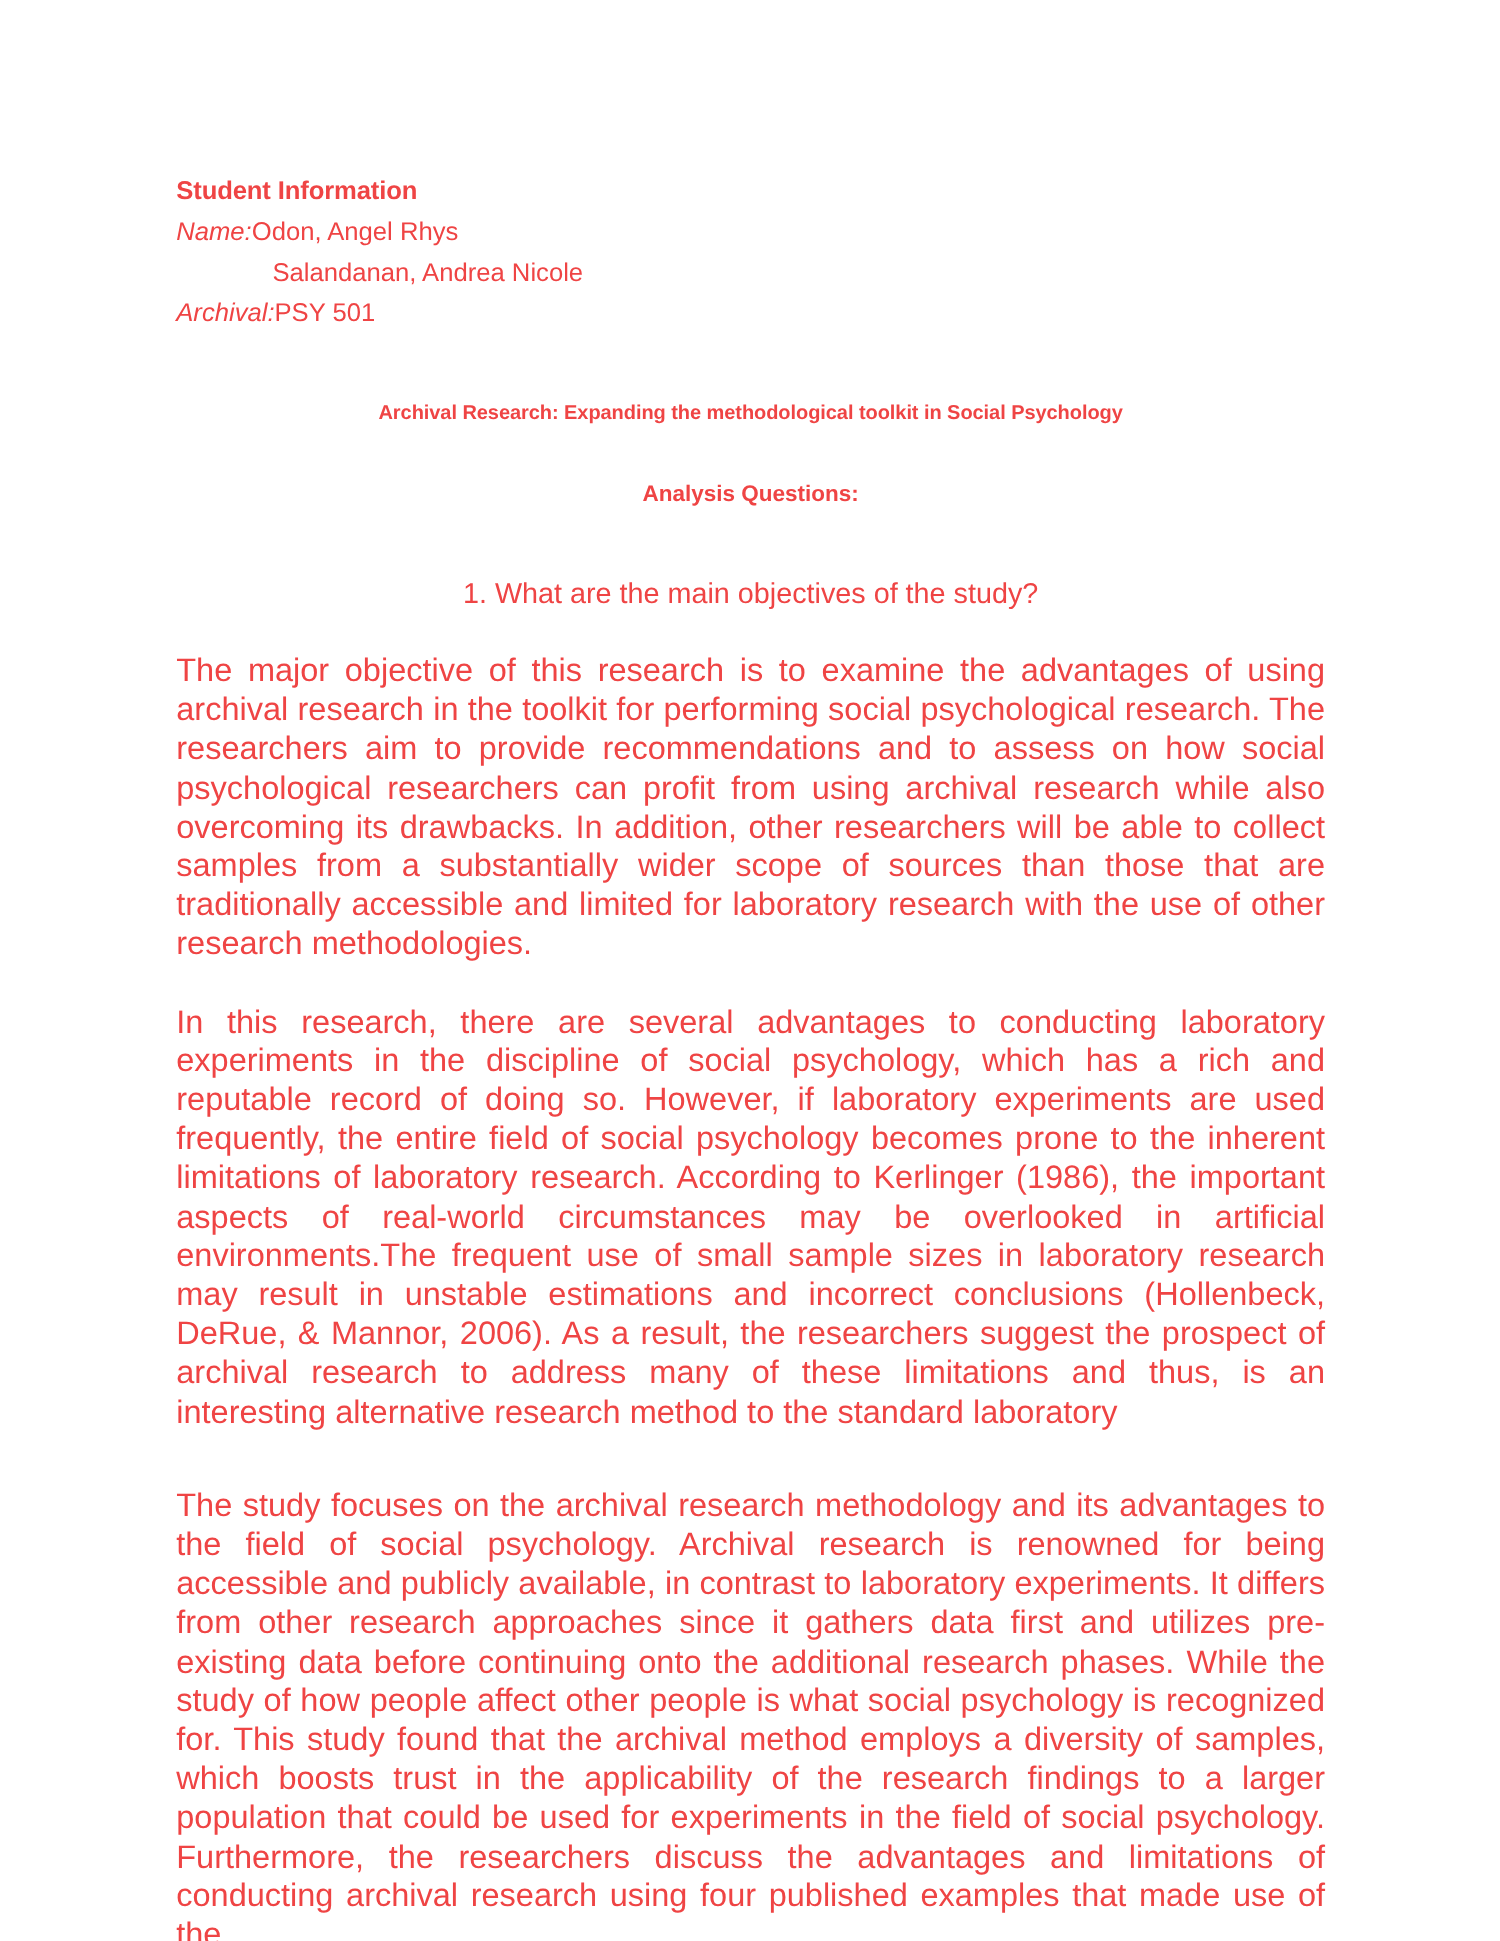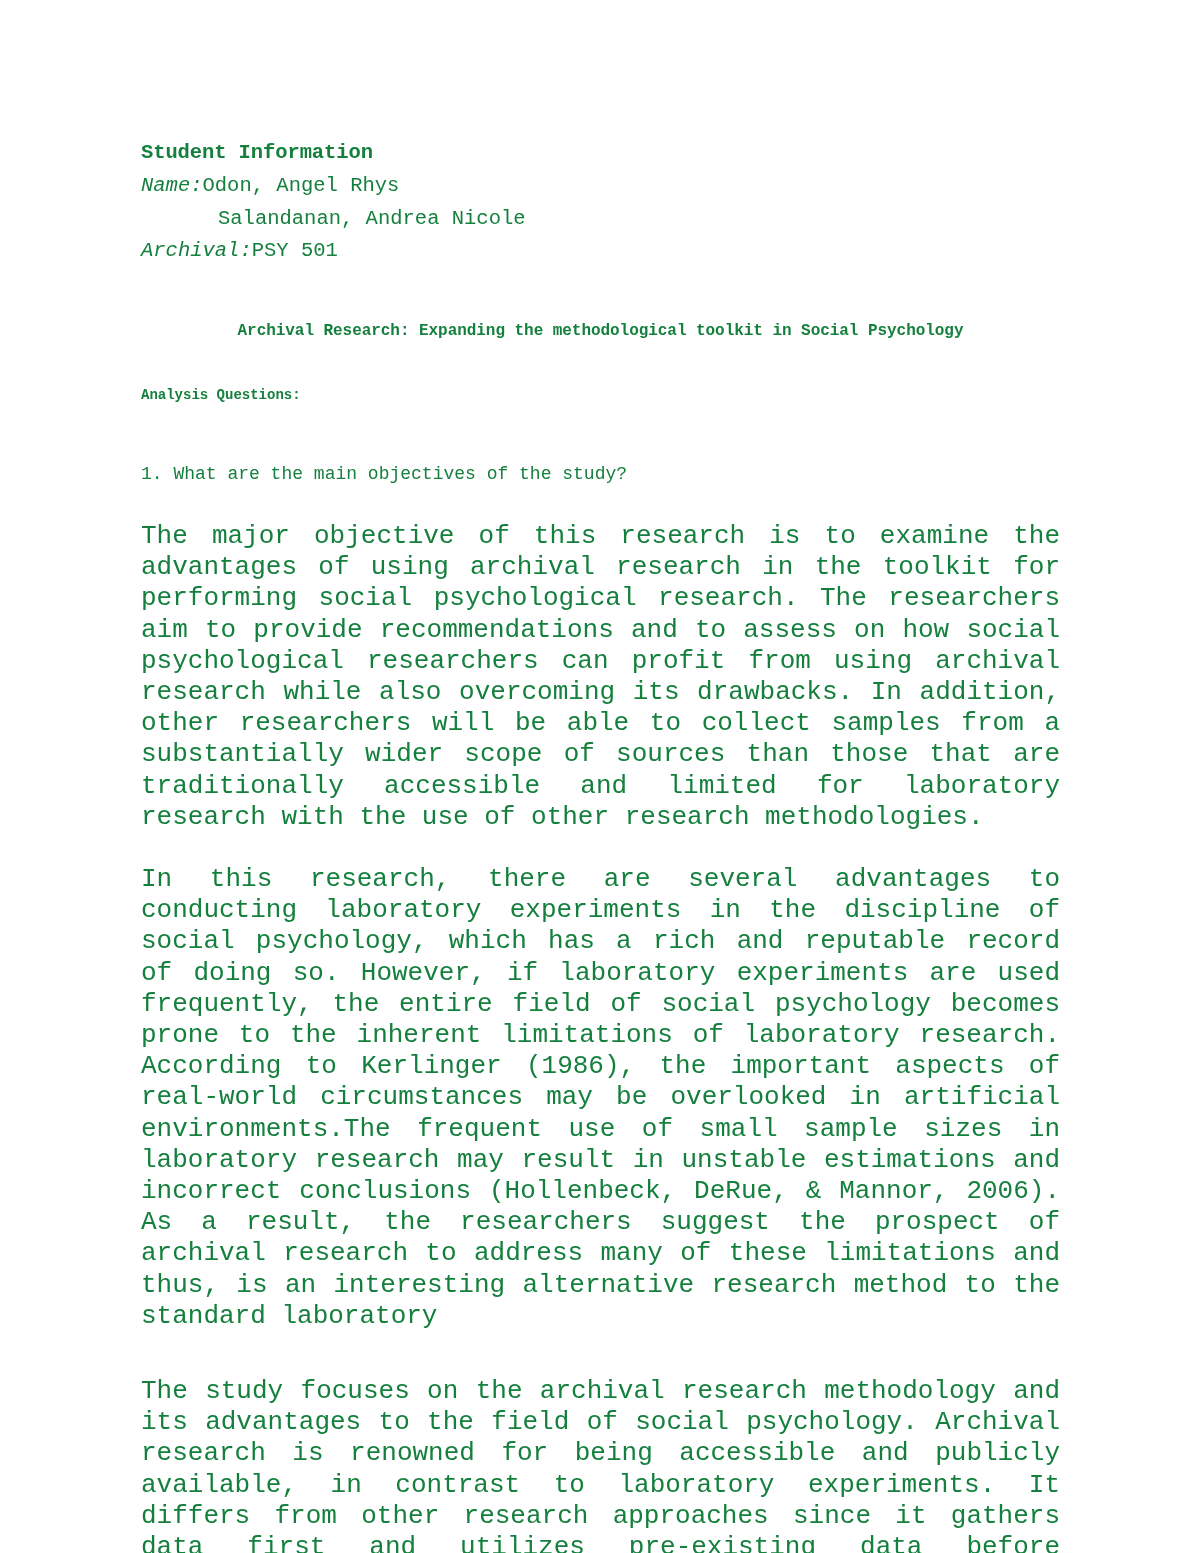--- a/index.html
+++ b/index.html
@@ -7,22 +7,22 @@
     padding: 0;
     background: #ffffff;
   }
 
   .page {
     position: relative;
     width: 1200px;
     height: 1553px;
     background: #ffffff;
     overflow: hidden;
-    font-family: Liberation Mono, monospace;
-    color: #15803d;
+    font-family: Liberation Sans, sans-serif;
+    color: #ef4444;
     -webkit-font-smoothing: none;
   }
 
   .content {
     position: absolute;
     left: 141px;
     top: 137px;
     width: 919px;
   }
 
@@ -59,31 +59,32 @@
     margin-top: 47px;
     text-align: center;
     font-weight: bold;
     font-size: 16px;
     line-height: 32.8px;
     letter-spacing: -0.05px;
   }
 
   .section-heading {
     margin-top: 31px;
+    text-align: center;
     font-weight: bold;
-    font-size: 14px;
+    font-size: 18px;
     line-height: 32.8px;
   }
 
   
   .question {
     margin-top: 47px;
-    font-size: 18px;
+    font-size: 23px;
     line-height: 31.2px;
-    text-align: left;
+    text-align: center;
   }
 
   .body-paragraph {
     margin-top: 31px;
     font-size: 26px;
     line-height: 31.2px;
     text-align: justify;
     text-justify: inter-word;
   }
 

